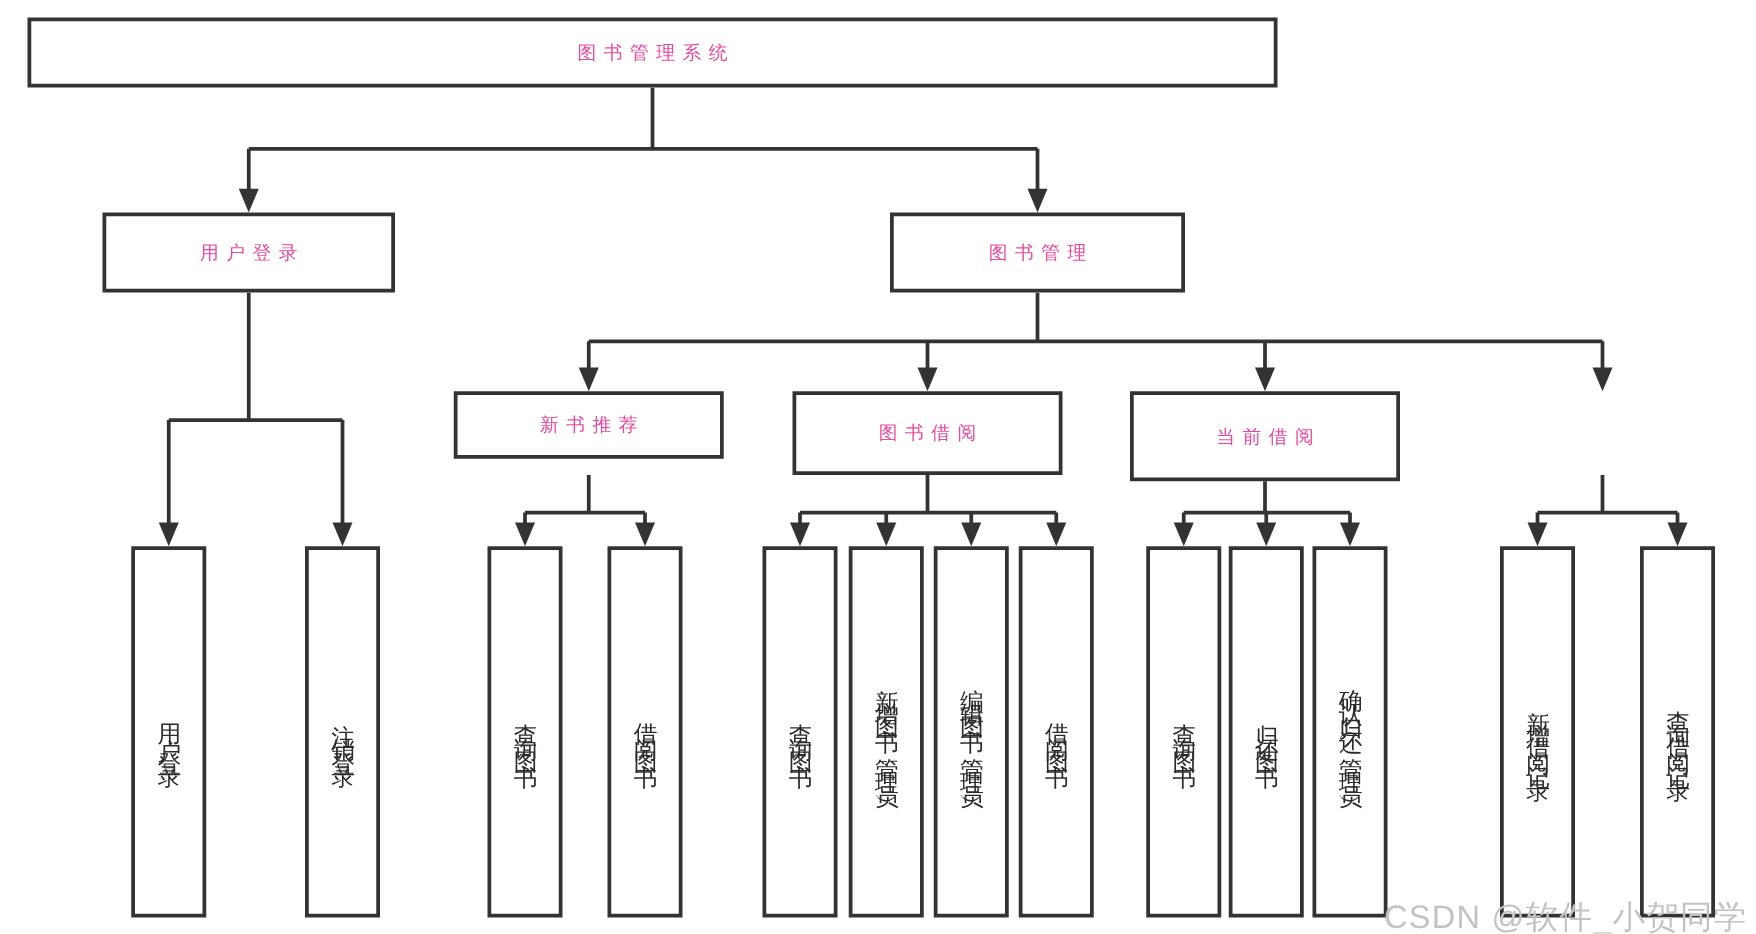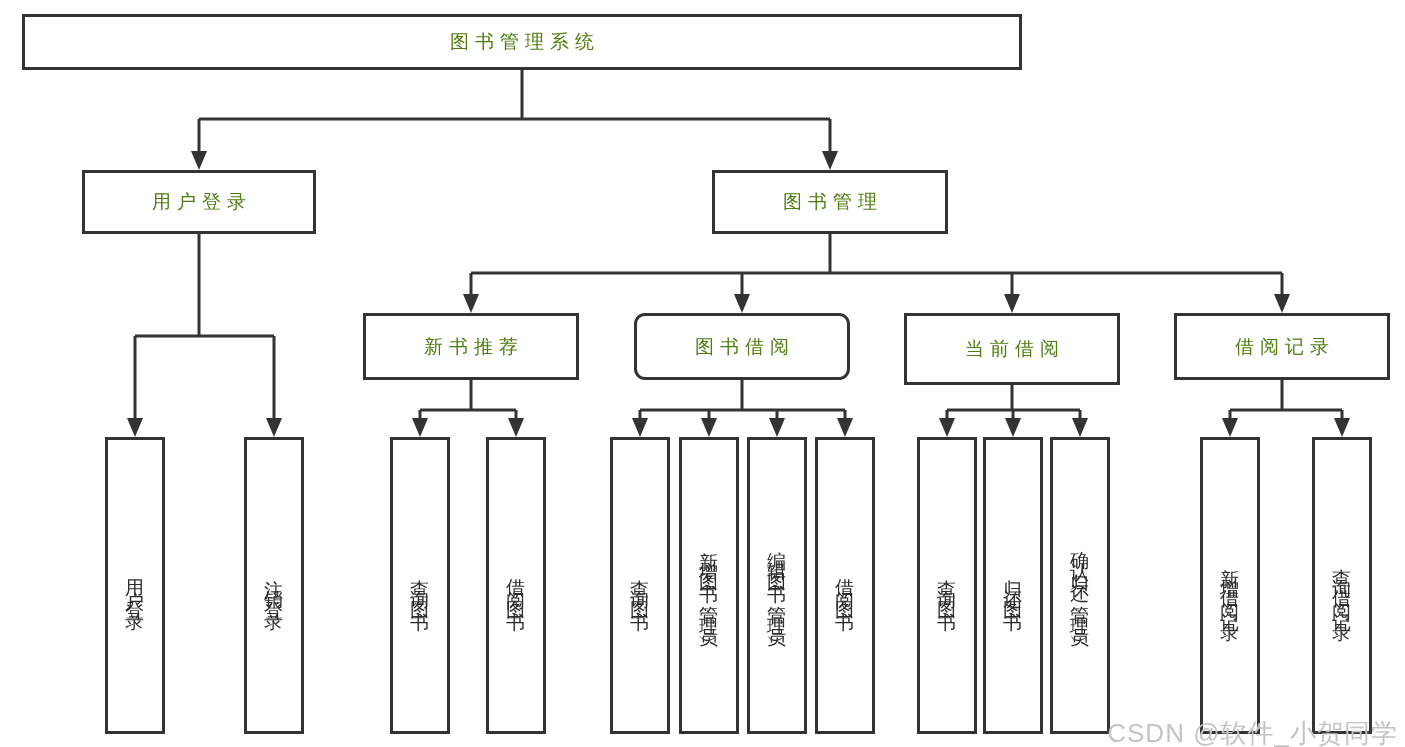--- a/index.html
+++ b/index.html
@@ -20,25 +20,25 @@
     position: absolute;
     box-sizing: border-box;
     background: #ffffff;
     border: 3px solid #333333;
     display: flex;
     align-items: center;
     justify-content: center;
     color: #2b2b2b;
   }
   .hlabel {
-    font-size: 19px;
+    font-size: 15px;
     letter-spacing: 6px;
     text-indent: 6px;
     white-space: nowrap;
-    color: #4d7c0f;
+    color: #ec4899;
   }
   .vlabel {
     writing-mode: vertical-rl;
     text-orientation: mixed;
     font-size: 19px;
     letter-spacing: 11px;
     color: #2b2b2b;
     line-height: 1;
   }
   .watermark {
@@ -100,31 +100,28 @@
     <span class="hlabel">图书管理系统</span>
   </div>
 
   <div class="box" style="left:82px; top:170px; width:234px; height:64px;">
     <span class="hlabel">用户登录</span>
   </div>
   <div class="box" style="left:712px; top:170px; width:236px; height:64px;">
     <span class="hlabel">图书管理</span>
   </div>
 
-  <div class="box" style="left:363px; top:313px; width:216px; height:67px;">
+  <div class="box" style="left:363px; top:313px; width:216px; height:54px;">
     <span class="hlabel">新书推荐</span>
   </div>
-  <div class="box" style="left:634px; top:313px; width:216px; height:67px;border-radius:11px;">
+  <div class="box" style="left:634px; top:313px; width:216px; height:67px;">
     <span class="hlabel">图书借阅</span>
   </div>
   <div class="box" style="left:904px; top:313px; width:216px; height:72px;">
     <span class="hlabel">当前借阅</span>
-  </div>
-  <div class="box" style="left:1174px; top:313px; width:216px; height:67px;">
-    <span class="hlabel">借阅记录</span>
   </div>
 
   <div class="box" style="left:105px; top:437px; width:60px; height:297px;">
     <span class="vlabel">用户登录</span>
   </div>
   <div class="box" style="left:244px; top:437px; width:60px; height:297px;">
     <span class="vlabel">注销登录</span>
   </div>
 
   <div class="box" style="left:390px; top:437px; width:60px; height:297px;">

